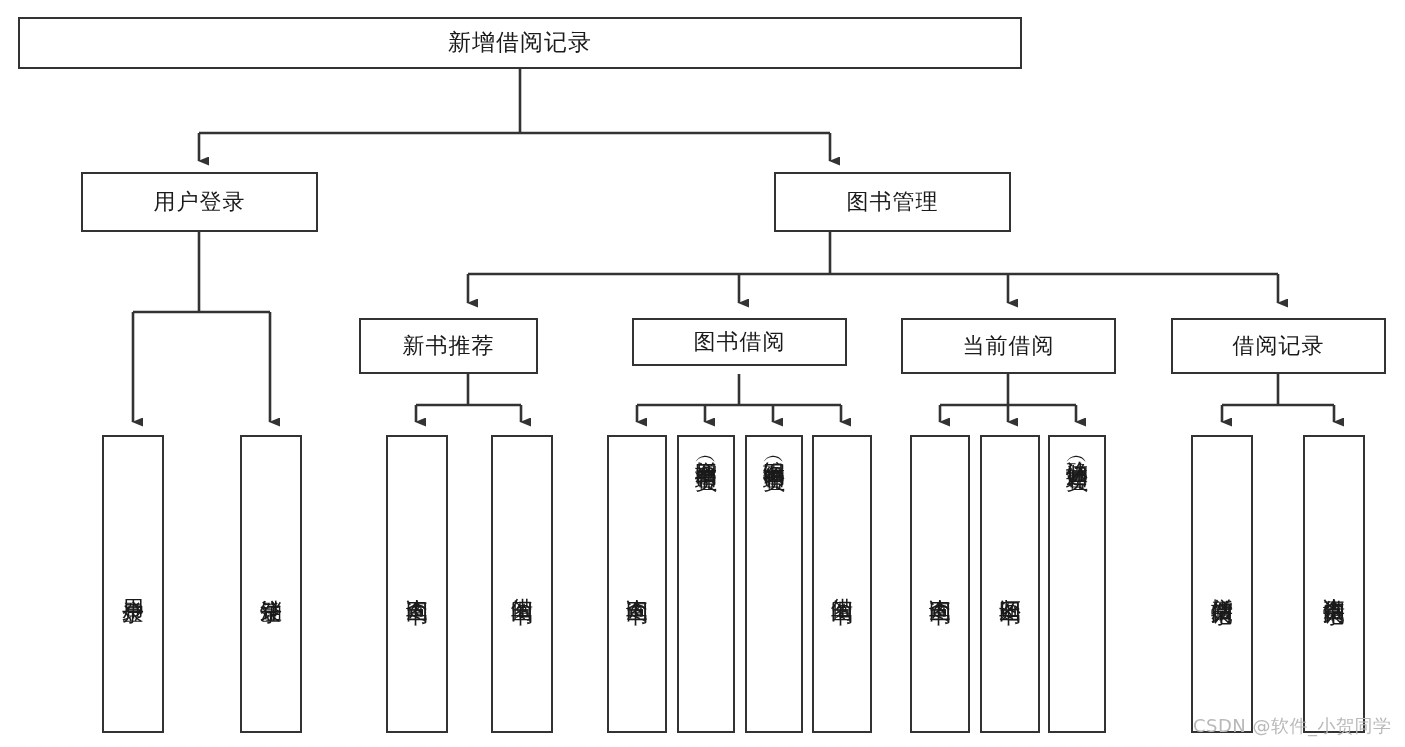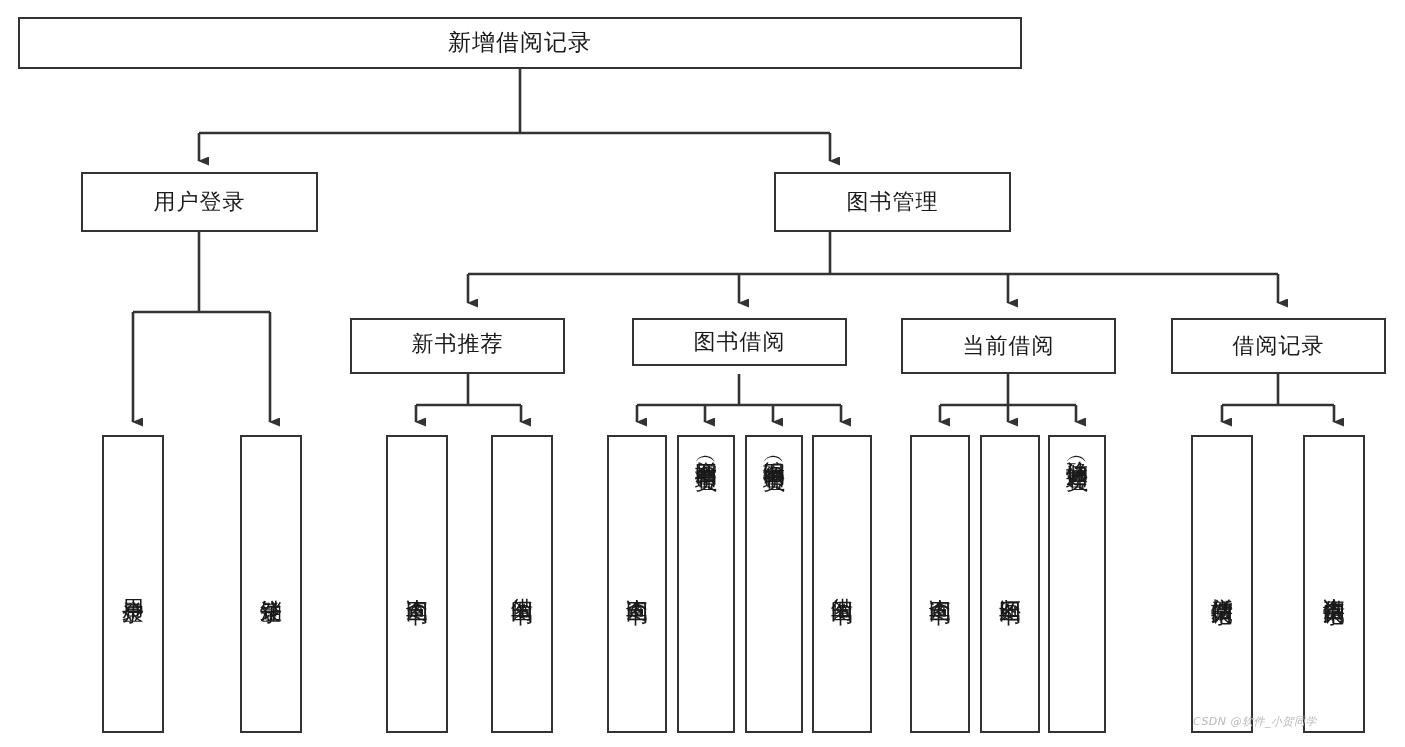--- a/index.html
+++ b/index.html
@@ -58,25 +58,24 @@
     white-space: nowrap;
     text-align: center;
   }
   .node.vert.toptext {
     align-items: flex-start;
   }
   .watermark {
     position: absolute;
     left: 1193px;
     top: 714px;
-    font-size: 11px;
+    font-size: 18px;
     color: #b9b9b9;
     white-space: nowrap;
     letter-spacing: 0.5px;
-    font-style: italic;
   }
 </style>
 </head>
 <body>
 
 <div id="diagram-root">
 
   <svg id="edges-svg" viewBox="0 0 1405 747" width="1405" height="747" xmlns="http://www.w3.org/2000/svg">
     <defs>
       <marker id="arrowhead" markerWidth="9" markerHeight="11" refX="4.5" refY="10" orient="auto" markerUnits="userSpaceOnUse">
@@ -133,21 +132,21 @@
   </div>
 
   <div class="node horiz" style="left:81px; top:172px; width:237px; height:60px;">
     <span>用户登录</span>
   </div>
 
   <div class="node horiz" style="left:728px; top:172px; width:237px; height:60px;margin-left:46px;">
     <span>图书管理</span>
   </div>
 
-  <div class="node horiz" style="left:350px; top:318px; width:215px; height:56px;font-family:Liberation Mono, monospace;">
+  <div class="node horiz" style="left:359px; top:318px; width:179px; height:56px;">
     <span>新书推荐</span>
   </div>
 
   <div class="node horiz" style="left:632px; top:318px; width:215px; height:48px;">
     <span>图书借阅</span>
   </div>
 
   <div class="node horiz" style="left:1171px; top:318px; width:215px; height:56px;">
     <span>借阅记录</span>
   </div>

